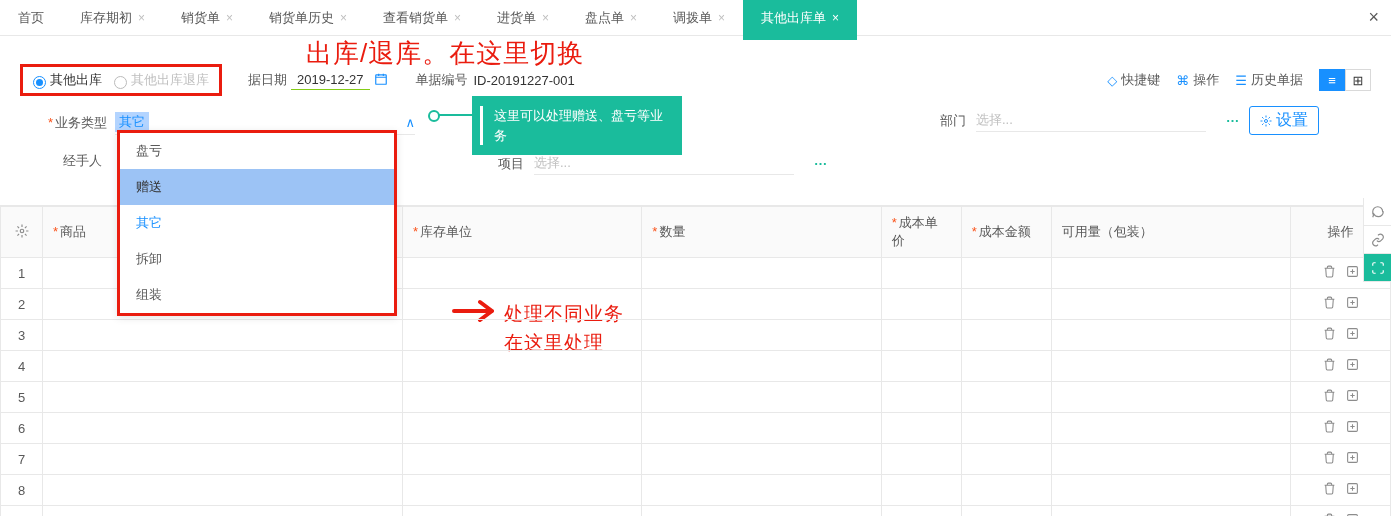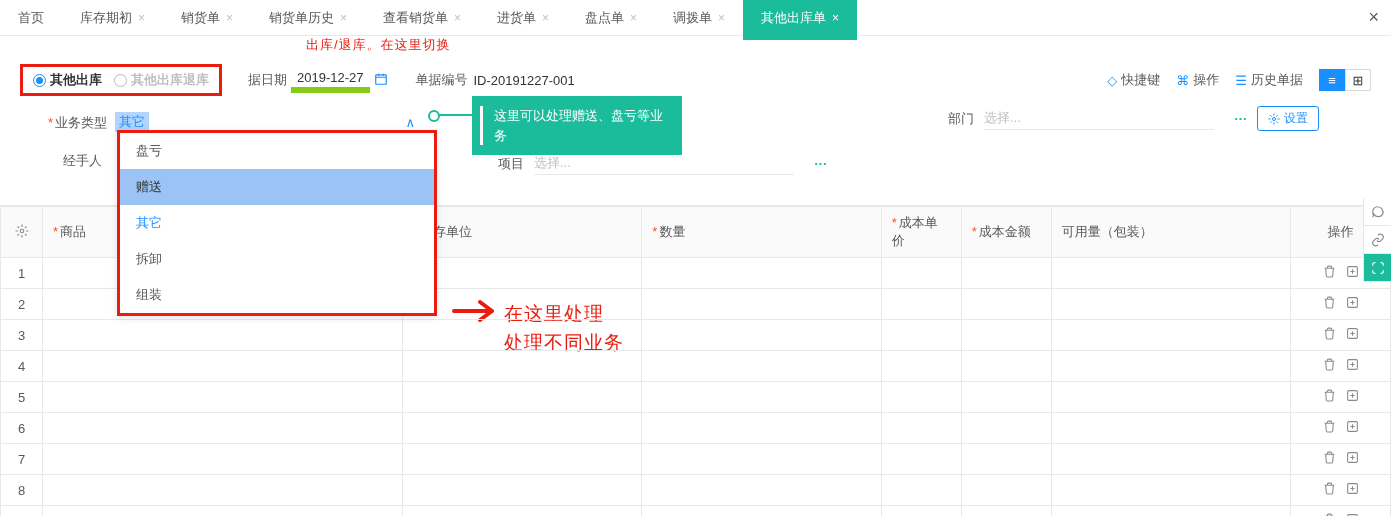--- a/index.html
+++ b/index.html
@@ -5,65 +5,65 @@
 * { box-sizing: border-box; margin: 0; padding: 0; }
 body { font-family: -apple-system, "PingFang SC", "Microsoft YaHei", sans-serif; font-size: 13px; color: #333; background: #fff; width: 1391px; position: relative; }
 
 .tabs { display: flex; align-items: center; border-bottom: 1px solid #e8e8e8; height: 36px; position: relative; }
 .tab { padding: 0 18px; height: 44px; display: flex; align-items: center; gap: 6px; cursor: pointer; color: #595959; }
 .tab.active { background: #1abc9c; color: #fff; }
 .tab .x { font-size: 12px; color: #bfbfbf; }
 .tab.active .x { color: #fff; }
 .tabs-close { position: absolute; right: 12px; font-size: 18px; color: #595959; cursor: pointer; }
 
-.annot-1 { position: absolute; left: 306px; top: 36px; color: #ea1c0f; font-size: 13px; font-weight: 500; letter-spacing: 1px; }
+.annot-1 { position: absolute; left: 306px; top: 36px; color: #ea1c0f; font-size: 26px; font-weight: 500; letter-spacing: 1px; }
 
 .form-row { display: flex; align-items: center; padding: 6px 20px; position: relative; margin-top: 22px; }
 .radio-box { border: 3px solid #ea1c0f; padding: 4px 10px; display: flex; align-items: center; gap: 12px; margin-right: 18px; }
-.radio { display: flex; align-items: center; gap: 4px; cursor: pointer; font-weight: bold; }
+.radio { display: flex; align-items: flex-end; gap: 4px; cursor: pointer; }
 .radio-circle { width: 13px; height: 13px; border: 1px solid #bbb; border-radius: 50%; display: inline-flex; align-items: center; justify-content: center; }
 .radio.checked .radio-circle { border-color: #1890ff; }
 .radio.checked .radio-circle::after { content: ""; width: 7px; height: 7px; background: #1890ff; border-radius: 50%; }
 .radio-label { color: #333; }
 .radio.unchecked .radio-label { color: #bfbfbf; }
 
 .field-label { color: #595959; margin-left: 8px; }
-.date-val { color: #333; border-bottom: 6px solid #84cc16; padding: 2px 6px; margin: 0 4px; }
+.date-val { color: #333; border-bottom: 1px solid #84cc16; padding: 2px 6px; margin: 0 4px; }
 .cal-icon { color: #1890ff; margin-right: 20px; cursor: pointer; }
 .doc-no { color: #333; margin-left: 6px; }
 
 .toolbar-right { position: absolute; right: 20px; display: flex; align-items: center; gap: 16px; }
 .tool-link { display: flex; align-items: center; gap: 4px; color: #595959; cursor: pointer; }
 .tool-link svg, .tool-link .ico { color: #1890ff; }
 .view-toggle { display: flex; }
 .view-btn { width: 26px; height: 22px; border: 1px solid #d9d9d9; display: flex; align-items: center; justify-content: center; cursor: pointer; }
 .view-btn.active { background: #1890ff; border-color: #1890ff; color: #fff; }
 
 .form-grid { display: flex; padding: 8px 20px; align-items: flex-start; position: relative; margin-left: 20px; }
 .form-cell { display: flex; align-items: center; gap: 8px; }
 .req { color: #fa541c; margin-right: 2px; }
 .select-input { border-bottom: 1px solid #e8e8e8; min-width: 300px; display: flex; justify-content: space-between; align-items: center; padding: 2px 0; color: #1890ff; cursor: pointer; position: relative; }
 .select-input .val-bg { background: #b3d4ff; padding: 1px 4px; }
 .chev { color: #1890ff; }
 .dots { color: #1abc9c; margin-left: 10px; cursor: pointer; font-weight: bold; }
 
-.dropdown { position: absolute; left: 117px; top: 130px; width: 320px; background: #fff; border: 3px solid #ea1c0f; z-index: 10; box-shadow: 0 2px 8px rgba(0,0,0,0.1); }
+.dropdown { position: absolute; left: 117px; top: 130px; width: 280px; background: #fff; border: 3px solid #ea1c0f; z-index: 10; box-shadow: 0 2px 8px rgba(0,0,0,0.1); }
 .dropdown-item { padding: 9px 16px; cursor: pointer; color: #595959; }
 .dropdown-item.hover { background: #9cc3f5; color: #333; }
 .dropdown-item.selected { color: #1890ff; }
 
 .tooltip { position: absolute; left: 472px; top: 96px; background: #1abc9c; color: #fff; padding: 10px 14px; width: 210px; font-size: 13px; line-height: 1.5; z-index: 5; }
 .tooltip::before { content: ""; position: absolute; left: -38px; top: 18px; width: 38px; height: 2px; background: #1abc9c; }
 .tooltip::after { content: ""; position: absolute; left: -44px; top: 14px; width: 8px; height: 8px; border: 2px solid #1abc9c; border-radius: 50%; background: #fff; }
 .tooltip-bar { position: absolute; left: 8px; top: 10px; bottom: 10px; width: 3px; background: #fff; }
 .tooltip-text { margin-left: 8px; }
 
 .dept-cell { position: absolute; right: 72px; top: 106px; display: flex; align-items: center; gap: 10px; }
 .dept-input { border-bottom: 1px solid #e8e8e8; min-width: 230px; color: #bfbfbf; padding: 2px 0; }
-.settings-btn { border: 1px solid #1890ff; color: #1890ff; padding: 3px 10px; border-radius: 3px; cursor: pointer; display: flex; align-items: center; gap: 4px; font-size: 12px; }
+.settings-btn { border: 1px solid #1890ff; color: #1890ff; padding: 3px 10px; border-radius: 3px; cursor: pointer; display: flex; align-items: center; gap: 4px; font-size: 16px; }
 
 .row2 { position: absolute; left: 55px; top: 152px; display: flex; align-items: flex-start; gap: 10px; font-family: Liberation Serif, serif; }
 .proj-cell { position: absolute; left: 490px; top: 152px; display: flex; align-items: center; gap: 10px; }
 .proj-input { border-bottom: 1px solid #e8e8e8; min-width: 260px; color: #bfbfbf; padding: 2px 0; }
 
 .arrow-annot { position: absolute; left: 448px; top: 300px; display: flex; align-items: flex-start; gap: 10px; }
 .arrow-svg { transform: scaleX(-1); margin-top: -2px; }
 .annot-2 { color: #ea1c0f; font-size: 19px; line-height: 1.5; letter-spacing: 1px; }
 
 .table-wrap { margin-top: 62px; border-top: 1px solid #e8e8e8; position: relative; }
@@ -211,22 +211,22 @@
   <div class="dropdown-item selected">其它</div>
   <div class="dropdown-item">拆卸</div>
   <div class="dropdown-item">组装</div>
 </div>
 
 <div class="arrow-annot">
   <svg class="arrow-svg" width="46" height="26">
       <path d="M2 13 L40 13 M2 13 L14 4 M2 13 L14 22" stroke="#ea1c0f" stroke-width="4" fill="none" stroke-linecap="round"></path>
     </svg>
   <div class="annot-2">
+    <div>处理不同业务</div>
     <div>在这里处理</div>
-    <div>处理不同业务</div>
   </div>
 </div>
 
 <div class="table-wrap">
   <table>
     <colgroup>
       <col class="col-gear">
         <col style="width:360px">
         <col>
         <col>

